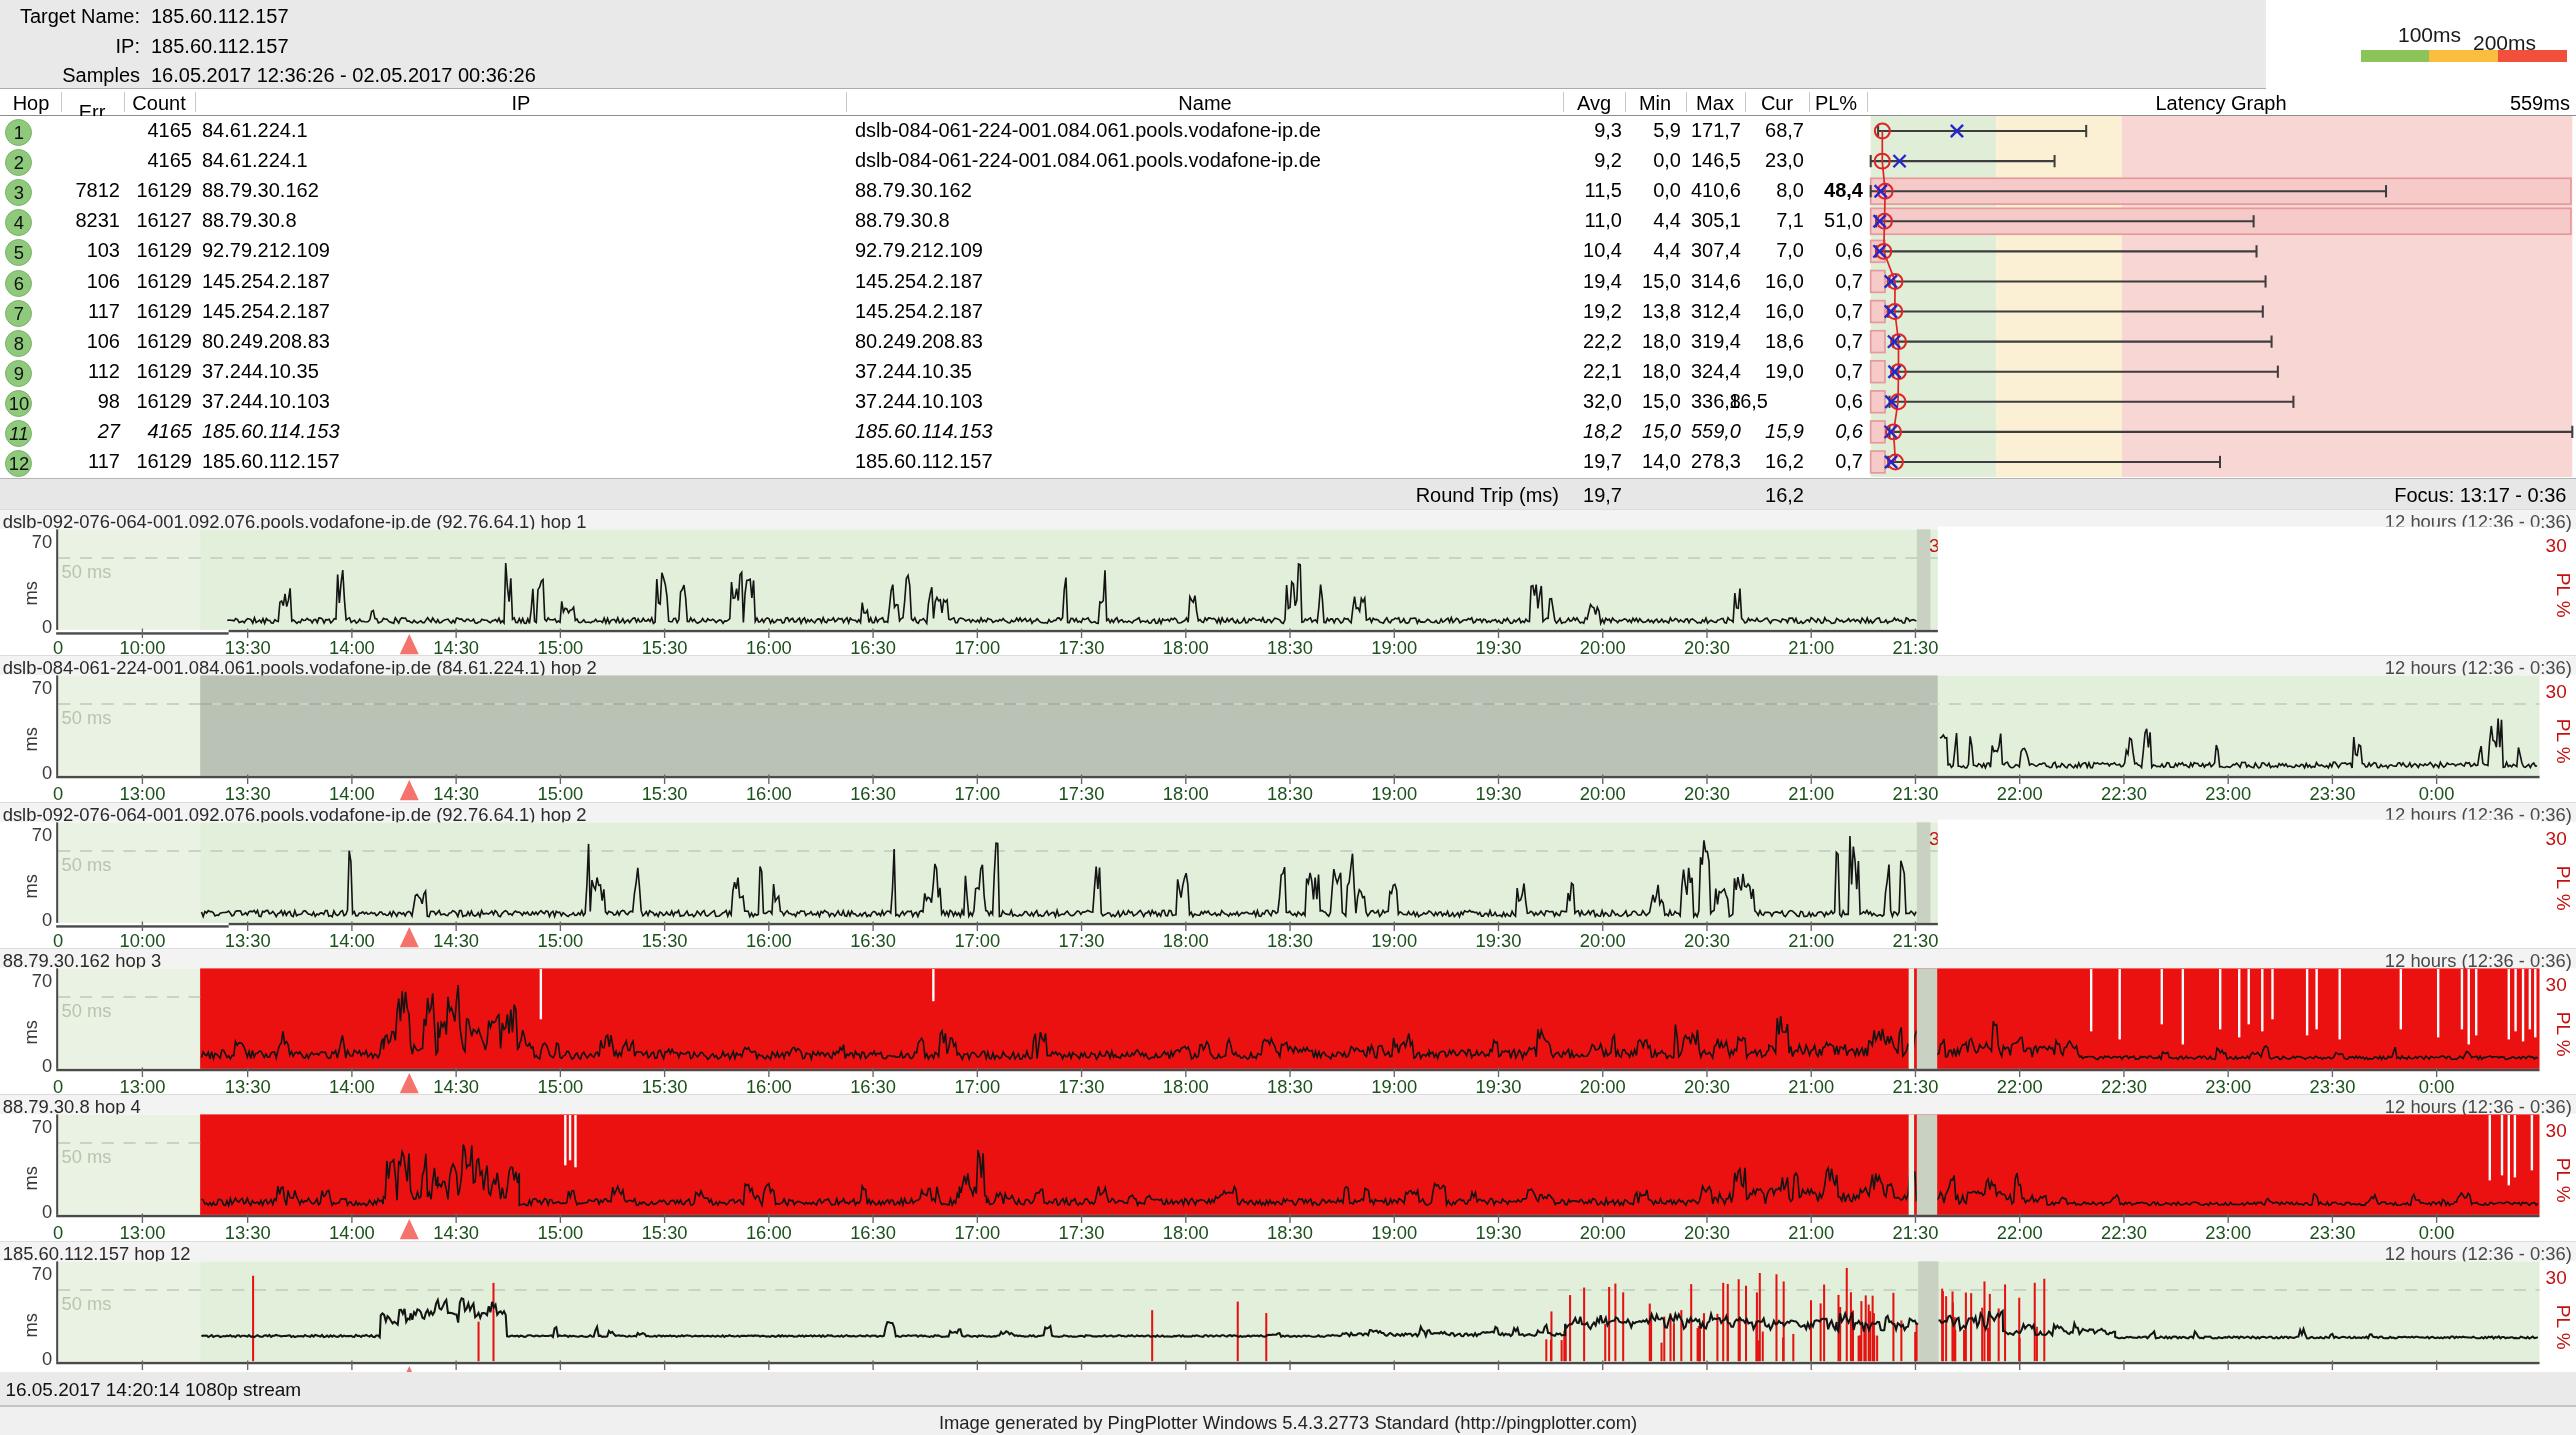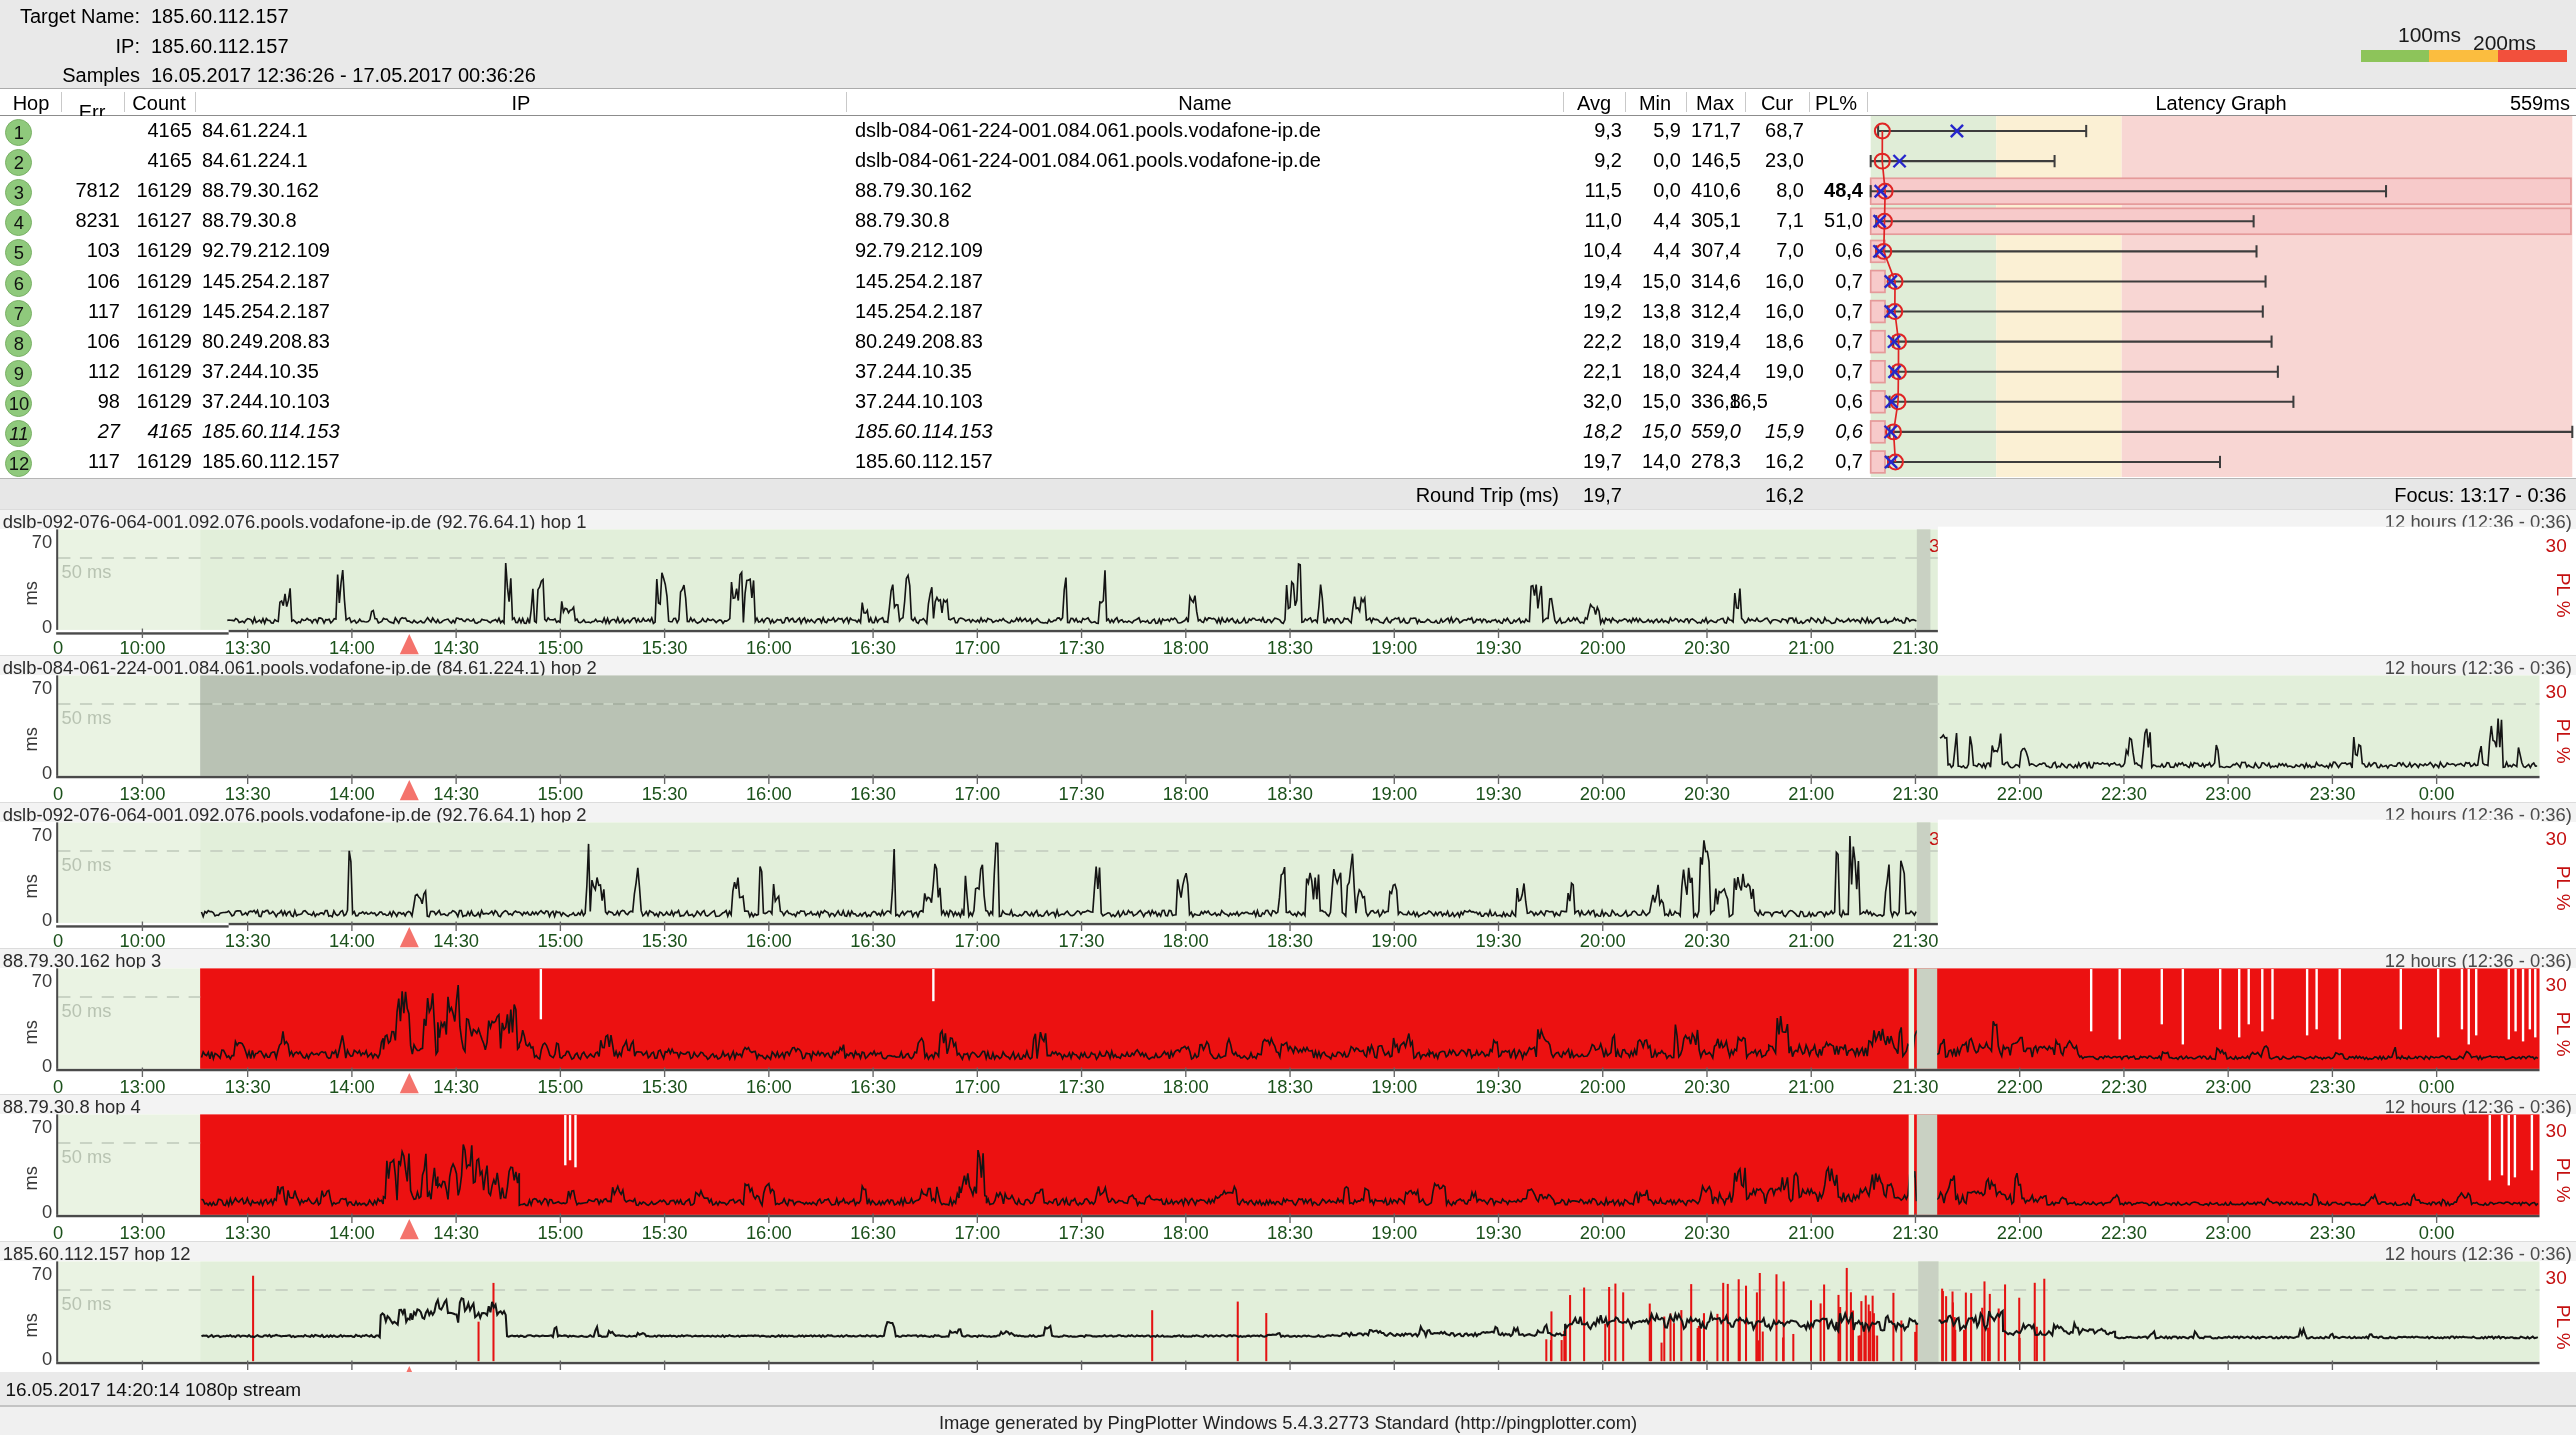--- a/index.html
+++ b/index.html
@@ -1,18 +1,18 @@
 <!DOCTYPE html>
 <html style="font-size:11px"><head>
 <meta charset="utf-8">
 <style>
   html,body{margin:0;padding:0;}
   body{width:2576px;height:1435px;position:relative;font-family:"Liberation Sans",sans-serif;background:#fff;overflow:hidden;}
   .abs{position:absolute;}
-  #hdr{left:0;top:0;width:2576px;height:88px;background:#e9e9e9;border-bottom:1.4px solid #ababab;}
+  #hdr{left:0;top:0;width:2266px;height:88px;background:#e9e9e9;border-bottom:1.4px solid #ababab;}
   .hl{position:absolute;left:0;width:140px;text-align:right;font-size:20px;color:#000;}
   .hv{position:absolute;left:151px;font-size:20px;color:#000;white-space:nowrap;}
   .legend-label{position:absolute;font-size:21px;color:#1a1a1a;}
   .legend-seg{position:absolute;top:50px;height:11.6px;}
   #thead{left:0;top:90px;width:2576px;height:24.5px;background:#fff;border-bottom:2px solid #8c8c8c;}
   .th{position:absolute;top:2px;font-size:20px;color:#000;white-space:nowrap;}
   .vsep{position:absolute;top:2px;height:20.4px;width:0.7px;background:#c9c9c9;}
   #tbody{left:0;top:116px;width:2576px;height:361px;background:#fff;}
   .trow{position:absolute;left:0;width:2576px;}
   .hopc{position:absolute;left:5.4px;width:25px;height:25px;border-radius:50%;background:#8fc97c;border:0.7px solid #7ab166;text-align:center;}
@@ -32,21 +32,21 @@
 </style>
 </head>
 <body>
 
 <div id="hdr" class="abs">
     <div class="hl" style="top: 5.4px;">Target Name:</div>
     <div class="hv" style="top: 5.4px;">185.60.112.157</div>
     <div class="hl" style="top: 35px;">IP:</div>
     <div class="hv" style="top: 35px;">185.60.112.157</div>
     <div class="hl" style="top: 64px;">Samples Timed:</div>
-    <div class="hv" style="top: 64px;">16.05.2017 12:36:26 - 17.05.2017 00:36:26</div>
+    <div class="hv" style="top: 64px;">16.05.2017 12:36:26 - 02.05.2017 00:36:26</div>
     <div class="legend-label" style="left: 2398px; top: 23px;">100ms</div>
     <div class="legend-label" style="left: 2473px; top: 31px;">200ms</div>
     <div class="legend-seg" style="left: 2361px; width: 68px; background: rgb(141, 196, 90);"></div>
     <div class="legend-seg" style="left: 2429px; width: 69px; background: rgb(251, 189, 63);"></div>
     <div class="legend-seg" style="left: 2498px; width: 69px; background: rgb(242, 80, 60);"></div>
   </div>
 <div id="thead" class="abs">
     <div class="th" style="left: 31px; transform: translateX(-50%);">Hop</div>
     <div class="th" style="left: 92px; transform: translateX(-50%); margin-top: 9px;">Err</div>
     <div class="th" style="left: 159px; transform: translateX(-50%);">Count</div>

